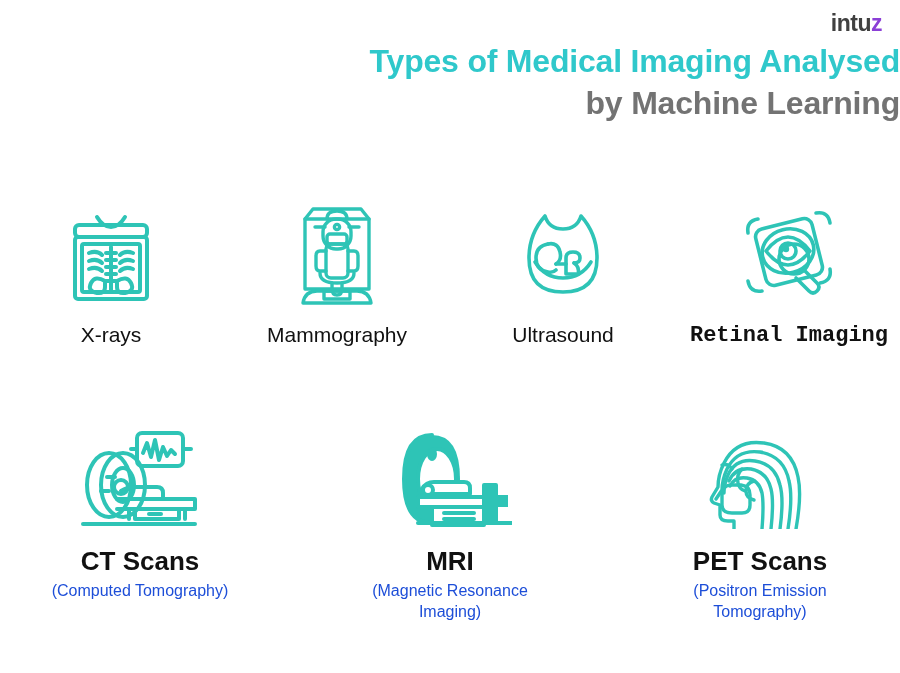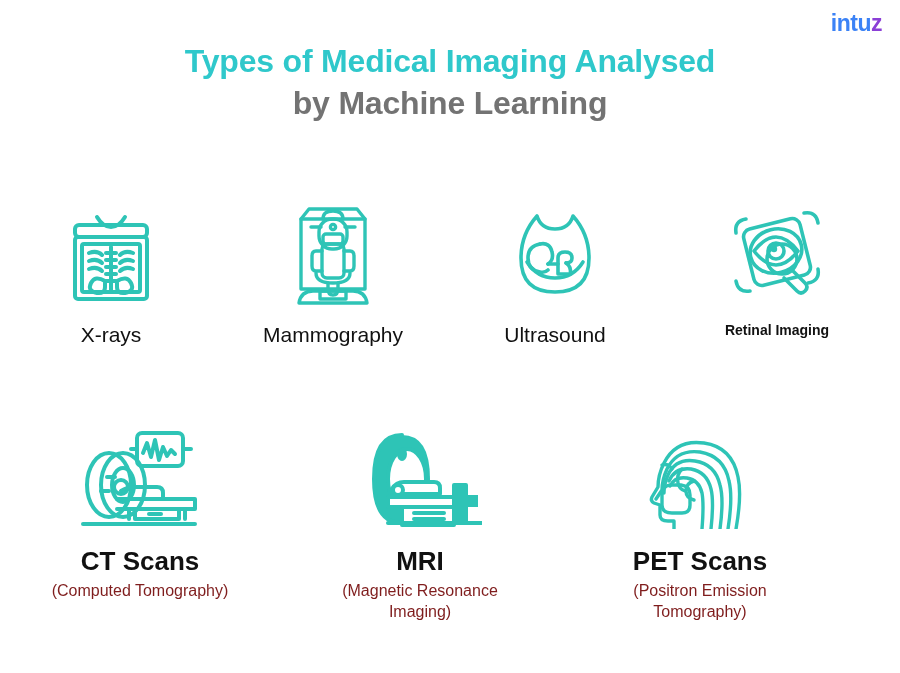--- a/index.html
+++ b/index.html
@@ -21,30 +21,30 @@
   .logo {
     position: absolute;
     top: 12px;
     right: 18px;
     font-size: 23px;
     font-weight: 700;
     letter-spacing: -0.5px;
     line-height: 1;
     user-select: none;
   }
-  .logo .part-a { color: #3b82f6; margin-left: 15px; }
+  .logo .part-a { color: #404040; margin-left: 15px; }
   .logo .part-z { color: #8b3fd6; }
 
   
   .title-block {
     position: absolute;
     top: 40px;
     left: 0;
     width: 900px;
-    text-align: center;
+    text-align: right;
   }
   .title-line1 {
     font-size: 32px;
     font-weight: 700;
     color: #2fc8cb;
     letter-spacing: -0.2px;
     line-height: 1.32;
   }
   .title-line2 {
     font-size: 32px;
@@ -53,21 +53,21 @@
     letter-spacing: -0.2px;
     line-height: 1.32;
   }
 
   
   .row {
     position: absolute;
     left: 0;
     width: 900px;
     display: flex;
-    justify-content: flex-start;
+    justify-content: space-between;
   }
   .row-top { top: 200px; }
   .row-bottom { top: 425px; }
 
   .cell {
     display: flex;
     flex-direction: column;
     align-items: center;
     text-align: center;
   }
@@ -88,26 +88,27 @@
     color: #111111;
     line-height: 1.24;
     font-weight: 400;
   }
   .label-bold {
     font-weight: 700;
     font-size: 26px;
   }
   .label-semi {
     font-weight: 600;
-    font-size: 14px;
+    font-size: 22px;
+    font-family: Liberation Mono, monospace;
   }
   .sublabel {
     margin-top: 3px;
     font-size: 16px;
-    color: #7f1d1d;
+    color: #1d4ed8;
     line-height: 1.32;
     font-weight: 400;
     max-width: 230px;
   }
   .sublabel.wide { max-width: 215px; }
 </style>
 </head>
 <body>
 
 <div class="page">

